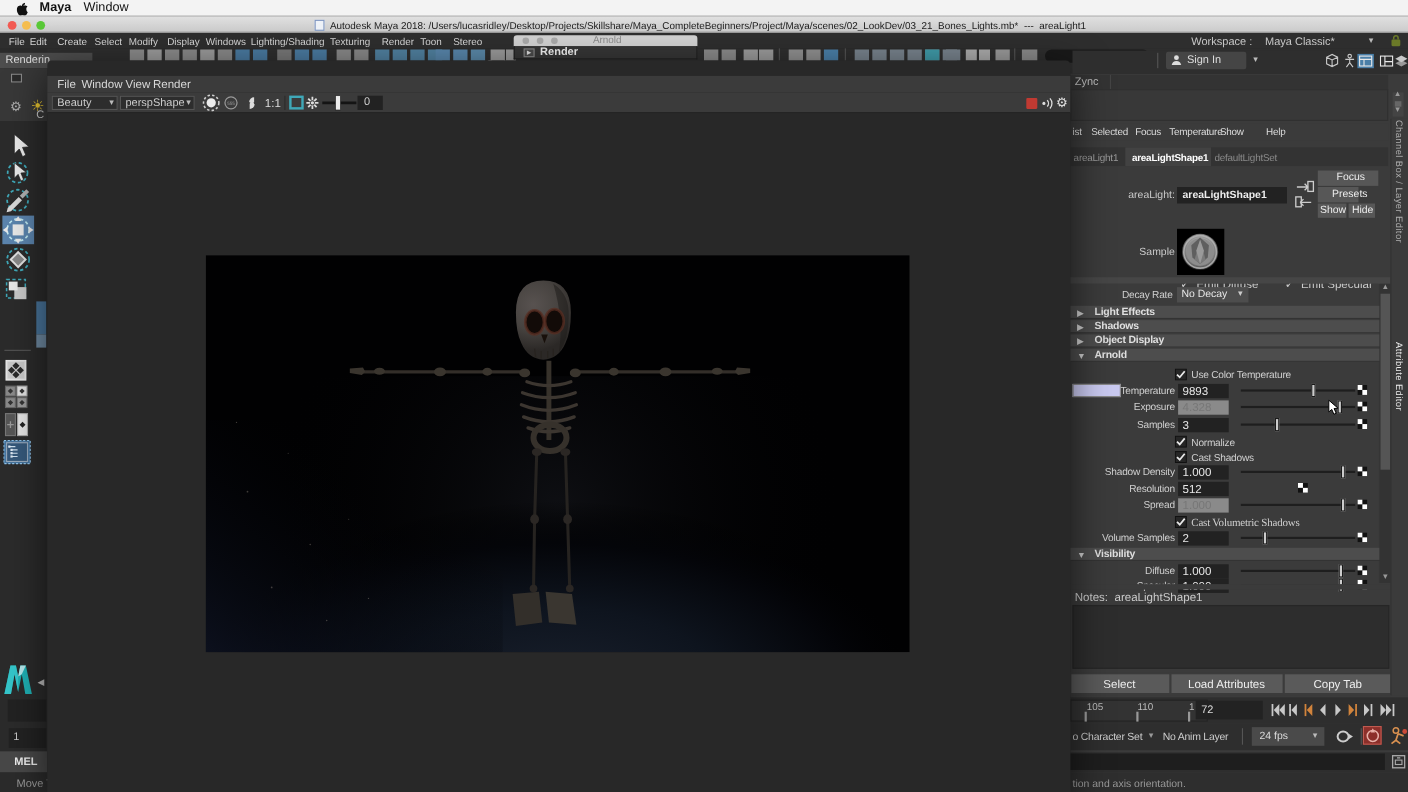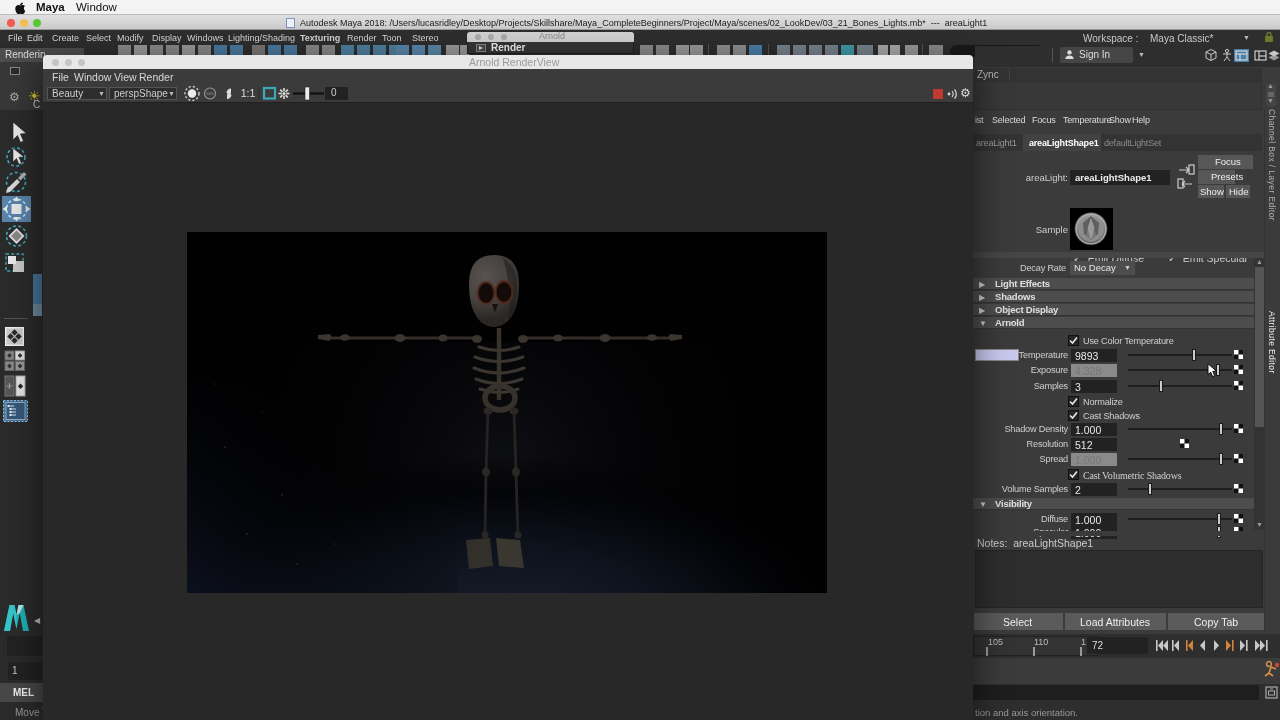--- a/index.html
+++ b/index.html
@@ -32,21 +32,21 @@
 
 <div class="abs" style="left:0;top:30px;width:1280px;height:14px;background:#2e2e2e;">
 <div class="abs txt" style="left:8px;top:3px;font-size:9px;color:#d6d6d6;">File</div>
 <div class="abs txt" style="left:27px;top:3px;font-size:9px;color:#d6d6d6;">Edit</div>
 <div class="abs txt" style="left:52px;top:3px;font-size:9px;color:#d6d6d6;">Create</div>
 <div class="abs txt" style="left:86px;top:3px;font-size:9px;color:#d6d6d6;">Select</div>
 <div class="abs txt" style="left:117px;top:3px;font-size:9px;color:#d6d6d6;">Modify</div>
 <div class="abs txt" style="left:152px;top:3px;font-size:9px;color:#d6d6d6;">Display</div>
 <div class="abs txt" style="left:187px;top:3px;font-size:9px;color:#d6d6d6;">Windows</div>
 <div class="abs txt" style="left:228px;top:3px;font-size:9px;color:#d6d6d6;">Lighting/Shading</div>
-<div class="abs txt" style="left:300px;top:3px;font-size:9px;color:#d6d6d6;font-weight:bold;">Texturing</div>
+<div class="abs txt" style="left:300px;top:3px;font-size:9px;color:#d6d6d6;">Texturing</div>
 <div class="abs txt" style="left:347px;top:3px;font-size:9px;color:#d6d6d6;">Render</div>
 <div class="abs txt" style="left:382px;top:3px;font-size:9px;color:#d6d6d6;">Toon</div>
 <div class="abs txt" style="left:412px;top:3px;font-size:9px;color:#d6d6d6;">Stereo</div>
 <div class="abs txt" style="left:442px;top:3px;font-size:9px;color:#d6d6d6;margin-top:20px;">Cache</div>
 
   <div class="abs txt" style="left:1083px;top:3px;font-size:10px;color:#c9c9c9;">Workspace :</div>
   <div class="abs txt" style="left:1150px;top:3px;font-size:10px;color:#c9c9c9;">Maya Classic*</div>
   <div class="abs txt" style="left:1243px;top:4px;font-size:7px;color:#bbb;">▼</div>
   <svg class="abs" style="left:1263px;top:1px;" width="12" height="12" viewBox="0 0 12 12">
     <rect x="2" y="5" width="8" height="6" rx="1" fill="#6b7a28"></rect>
@@ -265,21 +265,21 @@
   <div class="abs" style="left:2px;top:8px;width:6px;height:5px;background:#666;"></div>
   <div class="abs txt" style="left:1px;top:13px;font-size:7px;color:#999;">▼</div>
 </div>
 
 <div class="abs" style="left:973px;top:112px;width:289px;height:16px;background:#3b3b3b;">
 <div class="abs txt" style="left:2px;top:3px;font-size:9px;letter-spacing:-0.2px;color:#dcdcdc;">ist</div>
 <div class="abs txt" style="left:19px;top:3px;font-size:9px;letter-spacing:-0.2px;color:#dcdcdc;">Selected</div>
 <div class="abs txt" style="left:59px;top:3px;font-size:9px;letter-spacing:-0.2px;color:#dcdcdc;">Focus</div>
 <div class="abs txt" style="left:90px;top:3px;font-size:9px;letter-spacing:-0.2px;color:#dcdcdc;">Temperature</div>
 <div class="abs txt" style="left:136px;top:3px;font-size:9px;letter-spacing:-0.2px;color:#dcdcdc;">Show</div>
-<div class="abs txt" style="left:159px;top:3px;font-size:9px;letter-spacing:-0.2px;color:#dcdcdc;">Help</div>
+<div class="abs txt" style="left:178px;top:3px;font-size:9px;letter-spacing:-0.2px;color:#dcdcdc;">Help</div>
 </div>
 
 <div class="abs" style="left:973px;top:134px;width:289px;height:17px;background:#333;">
   <div class="abs txt" style="left:3px;top:4px;font-size:9px;letter-spacing:-0.2px;color:#9a9a9a;">areaLight1</div>
   <div class="abs" style="left:50px;top:0;width:78px;height:17px;background:#424242;"></div>
   <div class="abs txt" style="left:56px;top:4px;font-size:9px;letter-spacing:-0.2px;font-weight:bold;color:#fff;">areaLightShape1</div>
   <div class="abs txt" style="left:131px;top:4px;font-size:9px;letter-spacing:-0.2px;color:#8a8a8a;">defaultLightSet</div>
 </div>
 
 <div class="abs" style="left:981px;top:172px;width:87px;text-align:right;font-size:9.5px;color:#ccc;">areaLight:</div>
@@ -531,20 +531,41 @@
     <g fill="#c8c8c8">
       <polygon points="85,3 85,14 90,8.5"></polygon>
           <rect x="91" y="3" width="1.6" height="11"></rect>
       <polygon points="100,3 100,14 105,8.5"></polygon>
           <polygon points="105,3 105,14 110,8.5"></polygon>
           <rect x="111" y="3" width="1.6" height="11"></rect>
     </g>
   </svg>
 </div>
 
+<div class="abs" style="left:973px;top:658px;width:307px;height:24px;background:#2e2e2e;">
+  <div class="abs txt" style="left:2px;top:7px;font-size:9.5px;letter-spacing:-0.2px;color:#ccc;">o Character Set</div>
+  <div class="abs txt" style="left:70px;top:8px;font-size:7px;color:#999;">▼</div>
+  <div class="abs txt" style="left:84px;top:7px;font-size:9.5px;letter-spacing:-0.2px;color:#ccc;">No Anim Layer</div>
+  <div class="abs" style="left:156px;top:4px;width:1px;height:15px;background:#555;"></div>
+  <div class="abs" style="left:165px;top:3px;width:66px;height:17px;background:#4a4a4a;">
+    <div class="abs txt" style="left:7px;top:3px;font-size:9.5px;color:#ddd;">24 fps</div>
+    <div class="abs txt" style="left:54px;top:5px;font-size:7px;color:#bbb;">▼</div>
+  </div>
+  <svg class="abs" style="left:239px;top:5px;" width="18" height="13" viewBox="0 0 18 13">
+    <path d="M4,6.5 a5,4.5 0 1 1 10,0 a5,4.5 0 1 1 -10,0" fill="none" stroke="#ccc" stroke-width="1.8"></path>
+    <polygon points="14,4 18,6.5 14,9" fill="#ccc"></polygon>
+  </svg>
+  <div class="abs" style="left:264px;top:4px;width:1px;height:15px;background:#555;"></div>
+  <div class="abs" style="left:266px;top:2px;width:17px;height:17px;background:#8c2f2a;border:1px solid #c05a50;">
+    <svg width="16" height="16" viewBox="0 0 16 16" style="margin:0px;">
+      <circle cx="8" cy="8" r="5" fill="none" stroke="#e8b0a8" stroke-width="1.4"></circle>
+      <polygon points="8,1 10,5 6,5" fill="#e8b0a8"></polygon>
+    </svg>
+  </div>
+</div>
 <svg class="abs" style="left:1262px;top:660px;" width="20" height="18" viewBox="0 0 20 18">
   <circle cx="7" cy="4" r="2.5" fill="none" stroke="#d89050" stroke-width="1.4"></circle>
   <path d="M9,7 L14,9 M9,7 L7,13 M7,13 L3,16 M7,13 L11,16" stroke="#d89050" stroke-width="1.6" fill="none"></path>
   <circle cx="15" cy="5" r="2.2" fill="#cc4a3a"></circle>
 </svg>
 
 <div class="abs" style="left:973px;top:684px;width:307px;height:18px;background:#2e2e2e;">
   <div class="abs" style="left:0px;top:1px;width:286px;height:15px;background:#1e1e1e;"></div>
   <svg class="abs" style="left:292px;top:2px;" width="13" height="13" viewBox="0 0 13 13">
     <rect x="1" y="1" width="11" height="11" fill="none" stroke="#aaa" stroke-width="1.2"></rect>
@@ -566,26 +587,20 @@
   </div>
   <div class="abs" style="left:0;top:10px;width:167px;height:12px;background:#363636;border-left:1px solid #222;border-right:1px solid #222;border-bottom:1px solid #222;">
     <div class="abs" style="left:8px;top:2px;width:10px;height:8px;background:#4a4a4a;border:1px solid #888;">
           <div class="abs" style="left:2px;top:1px;width:0;height:0;border-left:4px solid #ddd;border-top:2.6px solid transparent;border-bottom:2.6px solid transparent;"></div>
         </div>
     <div class="abs txt" style="left:23px;top:0px;font-size:10px;font-weight:bold;color:#f0f0f0;">Render</div>
   </div>
 </div>
 
 <div class="abs" style="left:43px;top:55px;width:930px;height:665px;background:#282828;box-shadow:0 10px 36px rgba(0,0,0,0.6);border-radius:4px 4px 0 0;">
-  <div class="abs" style="left:0;top:0;width:930px;height:14px;background:#e7e7e7;border-radius:4px 4px 0 0;">
-    <div class="abs" style="left:9px;top:3.5px;width:7px;height:7px;border-radius:50%;background:#c4c4c4;"></div>
-    <div class="abs" style="left:22px;top:3.5px;width:7px;height:7px;border-radius:50%;background:#c4c4c4;"></div>
-    <div class="abs" style="left:35px;top:3.5px;width:7px;height:7px;border-radius:50%;background:#c4c4c4;"></div>
-    <div class="abs txt" style="left:426px;top:1px;font-size:10.5px;color:#9a9a9a;">Arnold RenderView</div>
-  </div>
   <div class="abs" style="left:0;top:14px;width:930px;height:15px;background:#3b3b3b;">
     <div class="abs txt" style="left:9px;top:2px;font-size:10.5px;color:#d8d8d8;">File</div>
     <div class="abs txt" style="left:31px;top:2px;font-size:10.5px;color:#d8d8d8;">Window</div>
     <div class="abs txt" style="left:71px;top:2px;font-size:10.5px;color:#d8d8d8;">View</div>
     <div class="abs txt" style="left:96px;top:2px;font-size:10.5px;color:#d8d8d8;">Render</div>
   </div>
   <div class="abs" style="left:0;top:29px;width:930px;height:19px;background:#3b3b3b;border-bottom:1px solid #202020;">
     <div class="abs" style="left:4px;top:3px;width:60px;height:13px;background:#2d2d2d;border:1px solid #555;">
       <div class="abs txt" style="left:4px;top:0px;font-size:10px;color:#ccc;">Beauty</div>
       <div class="abs txt" style="left:50px;top:2px;font-size:7px;color:#bbb;">▼</div>

